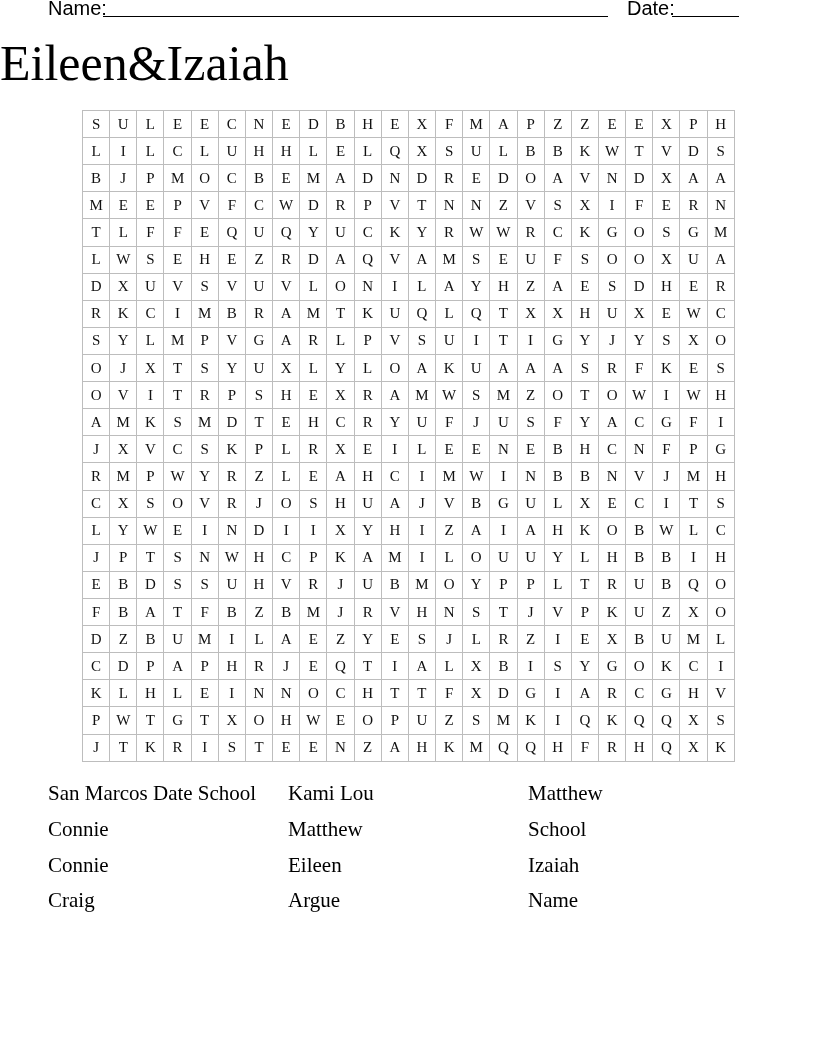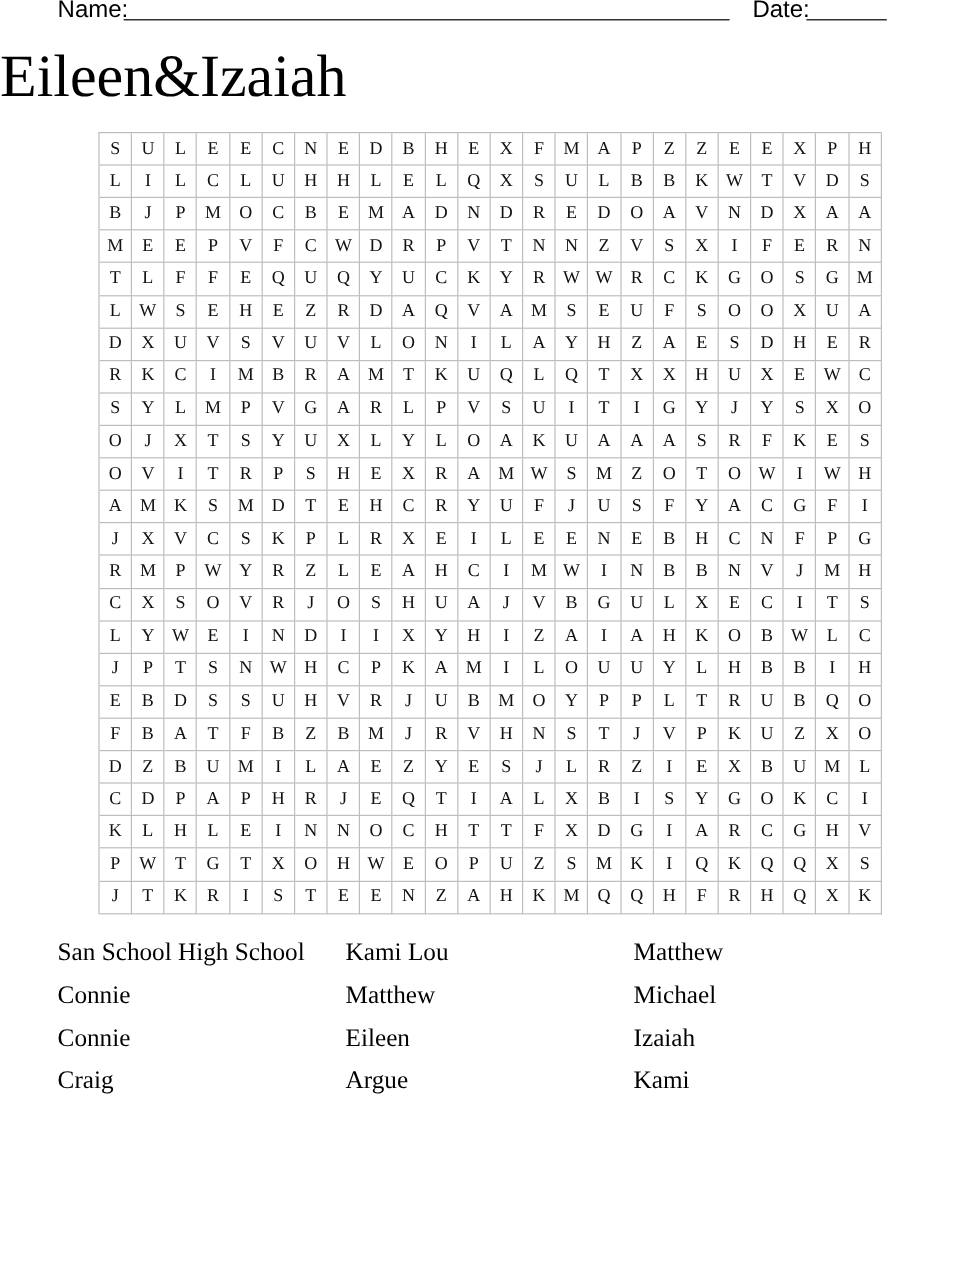--- a/index.html
+++ b/index.html
@@ -619,25 +619,25 @@
     <div class="cell">H</div>
     <div class="cell">F</div>
     <div class="cell">R</div>
     <div class="cell">H</div>
     <div class="cell">Q</div>
     <div class="cell">X</div>
     <div class="cell">K</div>
   </div>
 
 <div class="words" id="words">
-    <div class="word">San School High School</div>
+    <div class="word">San Marcos Date School</div>
     <div class="word">Kami Lou</div>
     <div class="word">Matthew</div>
     <div class="word">Connie</div>
     <div class="word">Matthew</div>
-    <div class="word">Michael</div>
+    <div class="word">School</div>
     <div class="word">Connie</div>
     <div class="word">Eileen</div>
     <div class="word">Izaiah</div>
     <div class="word">Craig</div>
     <div class="word">Argue</div>
-    <div class="word">Kami</div>
+    <div class="word">Name</div>
   </div>
 
 </body></html>

